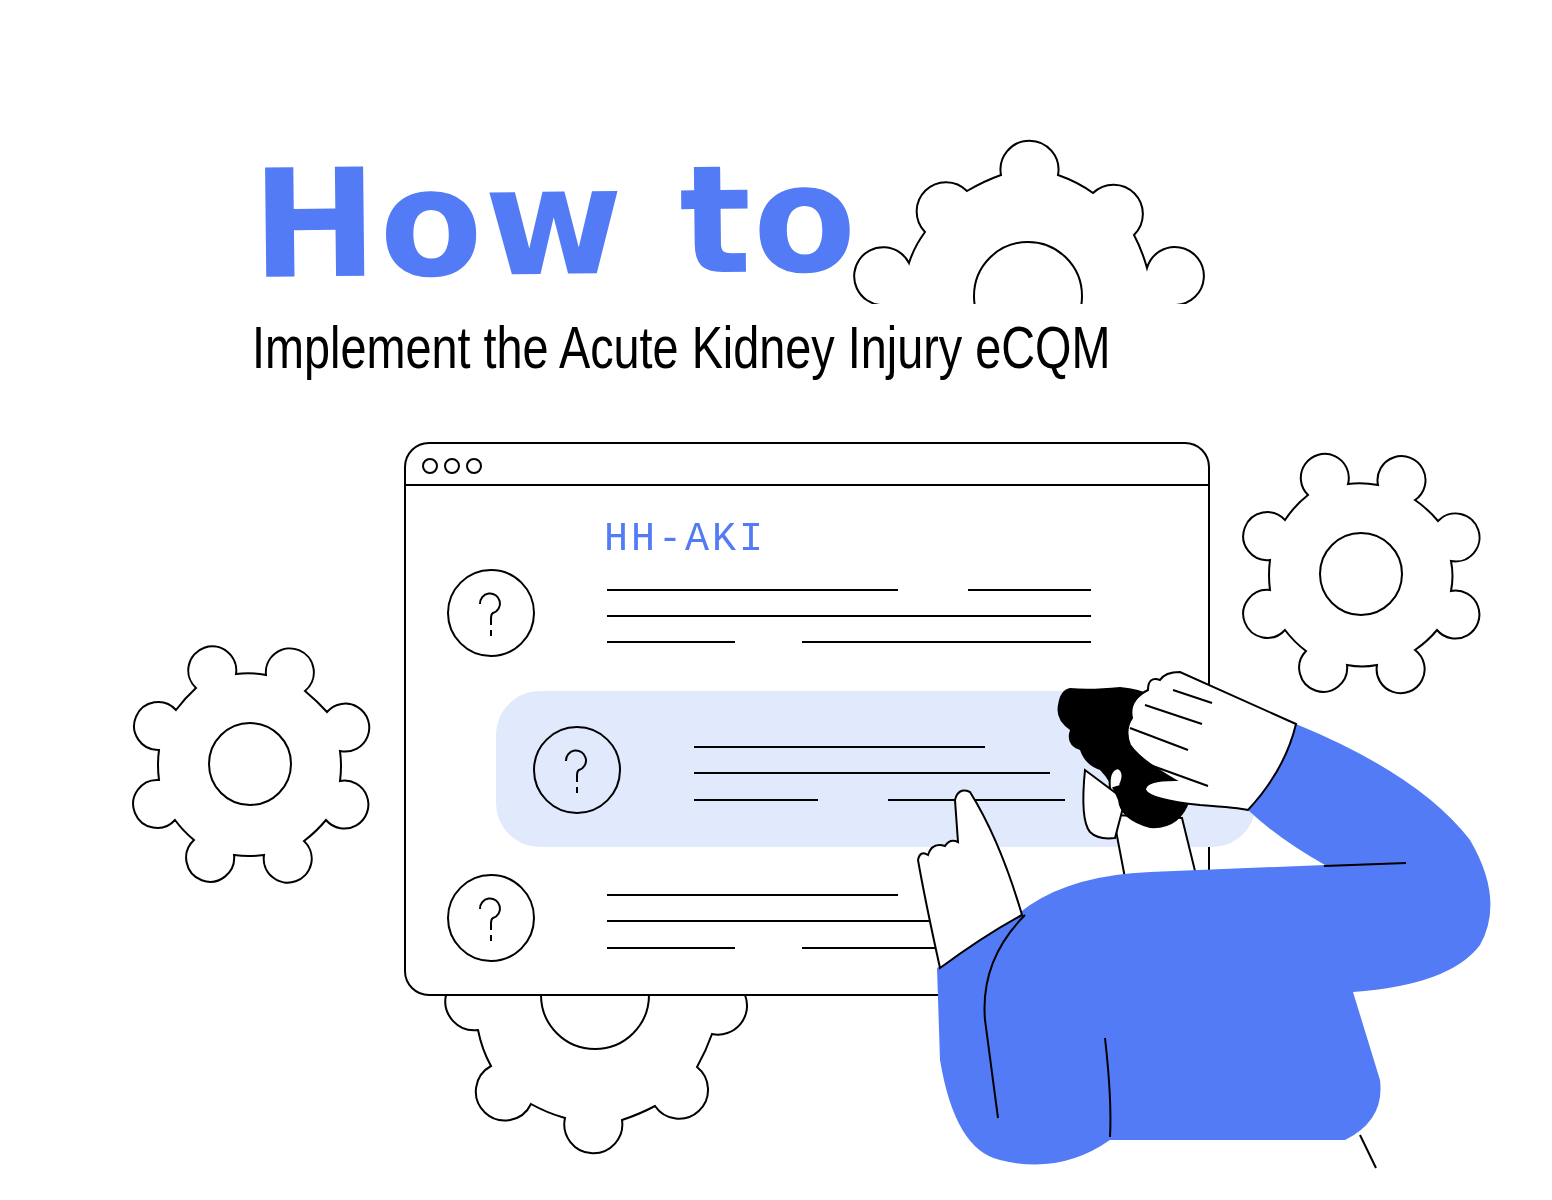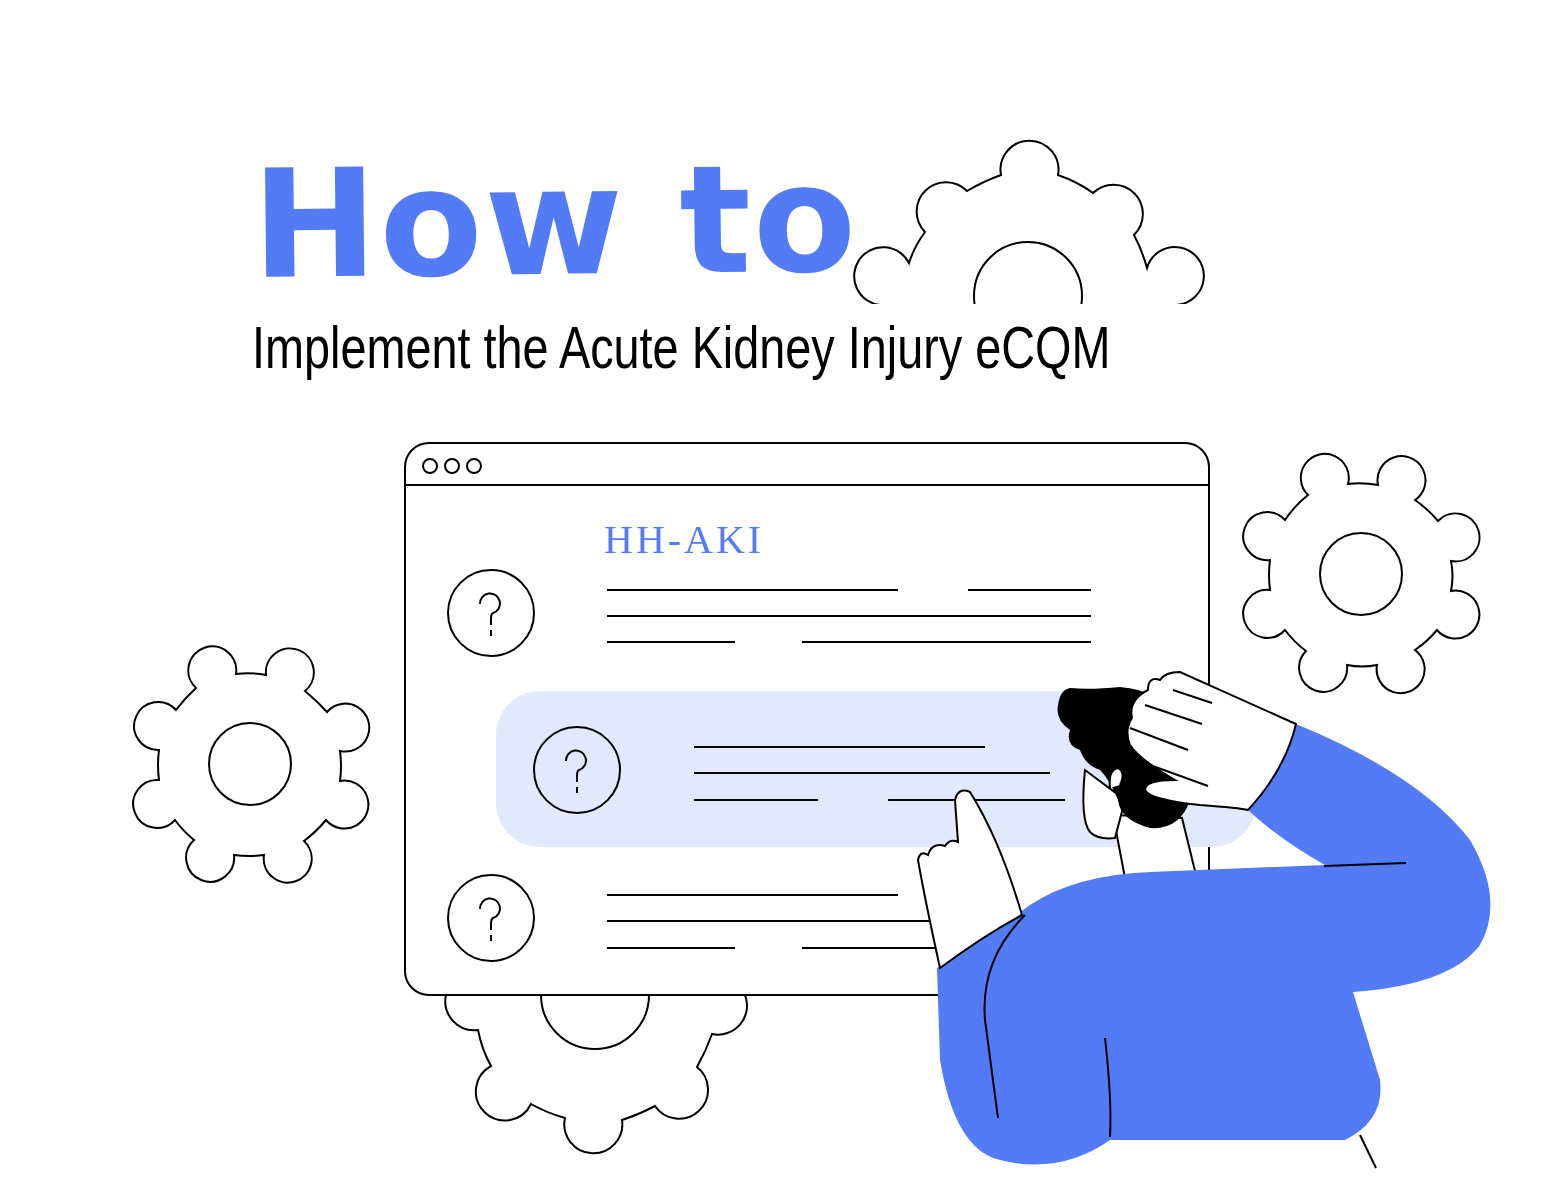--- a/index.html
+++ b/index.html
@@ -13,21 +13,21 @@
   }
   .subtitle {
     position: absolute; left: 252px; top: 318px;
     font-family: "Liberation Sans", sans-serif;
     font-size: 60px; line-height: 1; color: #000;
     transform: scaleX(0.78); transform-origin: left top; white-space: nowrap;
   }
   svg.art { position: absolute; left: 0; top: 0; }
   .hh-label {
     position: absolute; left: 604px; top: 520px;
-    font-family: Liberation Serif, serif; font-size: 40px; color: #537BF5;
+    font-family: Liberation Mono, monospace; font-size: 40px; color: #537BF5;
     letter-spacing: 3px; line-height: 1;
   }
 </style>
 </head>
 <body>
 
 <svg class="art" width="1552" height="1200" viewBox="0 0 1552 1200">
   <defs>
     <clipPath id="clipTopGear">
         <rect x="0" y="0" width="1552" height="304"></rect>

